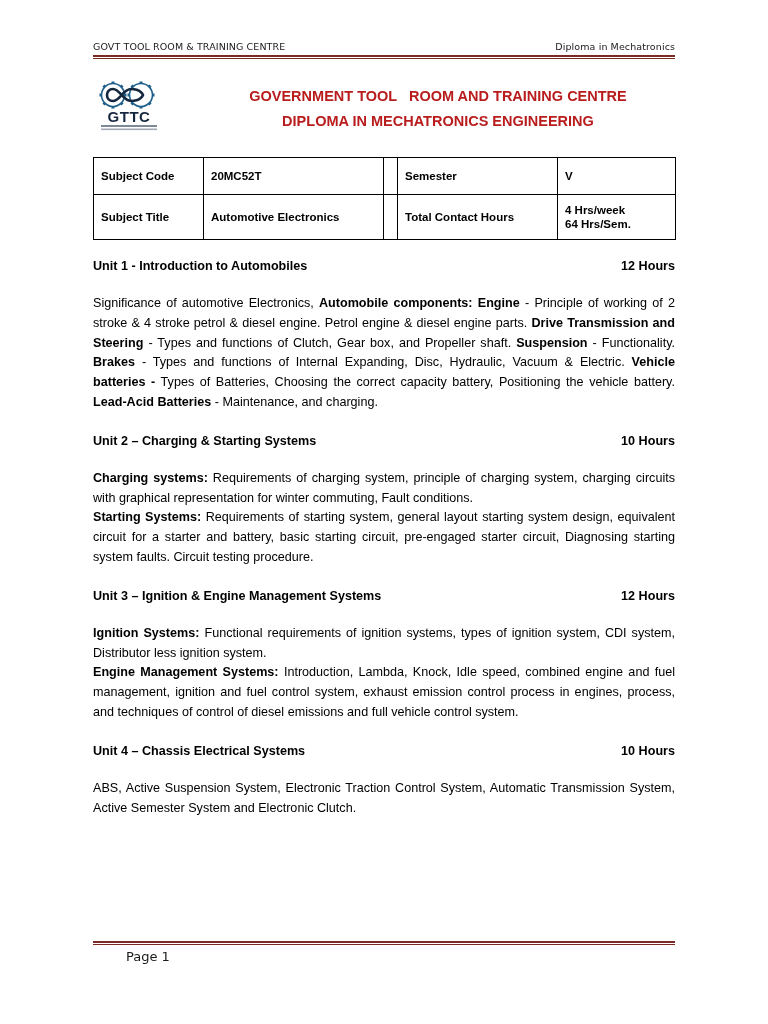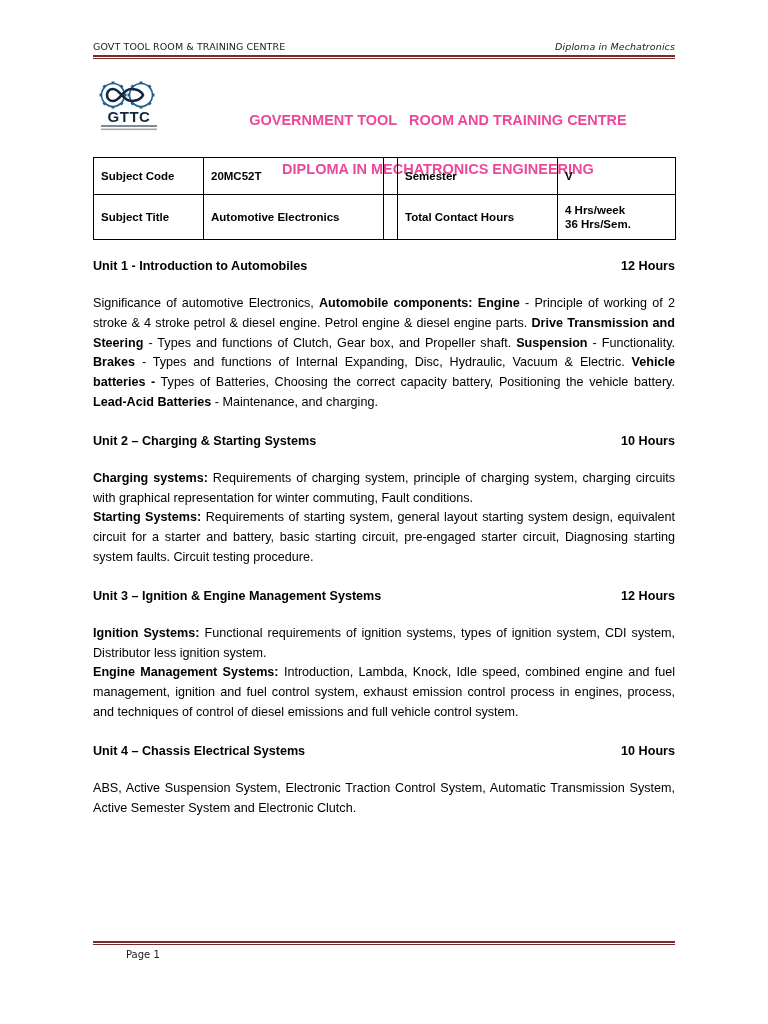--- a/index.html
+++ b/index.html
@@ -32,21 +32,21 @@
     width: 582px;
     display: flex;
     justify-content: space-between;
     align-items: flex-start;
     font-family: "DejaVu Sans", sans-serif;
     font-size: 9.5px;
     letter-spacing: 0.1px;
     color: #1a1a1a;
   }
   .doc-header .left { text-transform: uppercase; }
-  .doc-header .right { white-space: nowrap; font-style: italic; }
+  .doc-header .right { white-space: nowrap; }
 
   .rule-double {
     position: absolute;
     left: 93px;
     width: 582px;
     height: 4px;
     border-top: 2px solid #7b2b26;
     border-bottom: 1px solid #7b2b26;
     box-sizing: border-box;
   }
@@ -76,22 +76,21 @@
     top: 6px;
     width: 474px;
     text-align: center;
   }
   .title-line {
     font-family: "Liberation Sans", sans-serif;
     font-weight: bold;
     font-size: 14.5px;
     line-height: 25px;
     white-space: pre;
-    color: #ec4899;
-    margin-top: 24px;
+    color: #b91c1c;
   }
 
   
   .info-table {
     position: absolute;
     left: 93px;
     top: 157px;
     width: 583px;
     border-collapse: collapse;
     table-layout: fixed;
@@ -151,21 +150,21 @@
 
   .gap-after-head { height: 19px; }
   .gap-after-para { height: 20px; }
 
   
   .page-num {
     position: absolute;
     left: 93px;
     top: 949px;
     font-family: "DejaVu Sans", sans-serif;
-    font-size: 10px;
+    font-size: 13px;
     color: #1a1a1a;
     padding-left: 33px;
   }
 </style>
 </head>
 <body>
 
 <div class="page">
 
   <div class="doc-header">
@@ -232,21 +231,21 @@
         <td>Semester</td>
         <td>V</td>
       </tr>
       <tr>
         <td>Subject Title</td>
         <td>Automotive Electronics</td>
         <td class="spacer"></td>
         <td>Total Contact Hours</td>
         <td>
           <span class="stack-line">4 Hrs/week</span>
-          <span class="stack-line">36 Hrs/Sem.</span>
+          <span class="stack-line">64 Hrs/Sem.</span>
         </td>
       </tr>
     </tbody>
   </table>
 
   <div class="content">
 
     <div class="unit-head">
       <span>Unit 1 - Introduction to Automobiles</span>
       <span class="hours">12 Hours</span>

